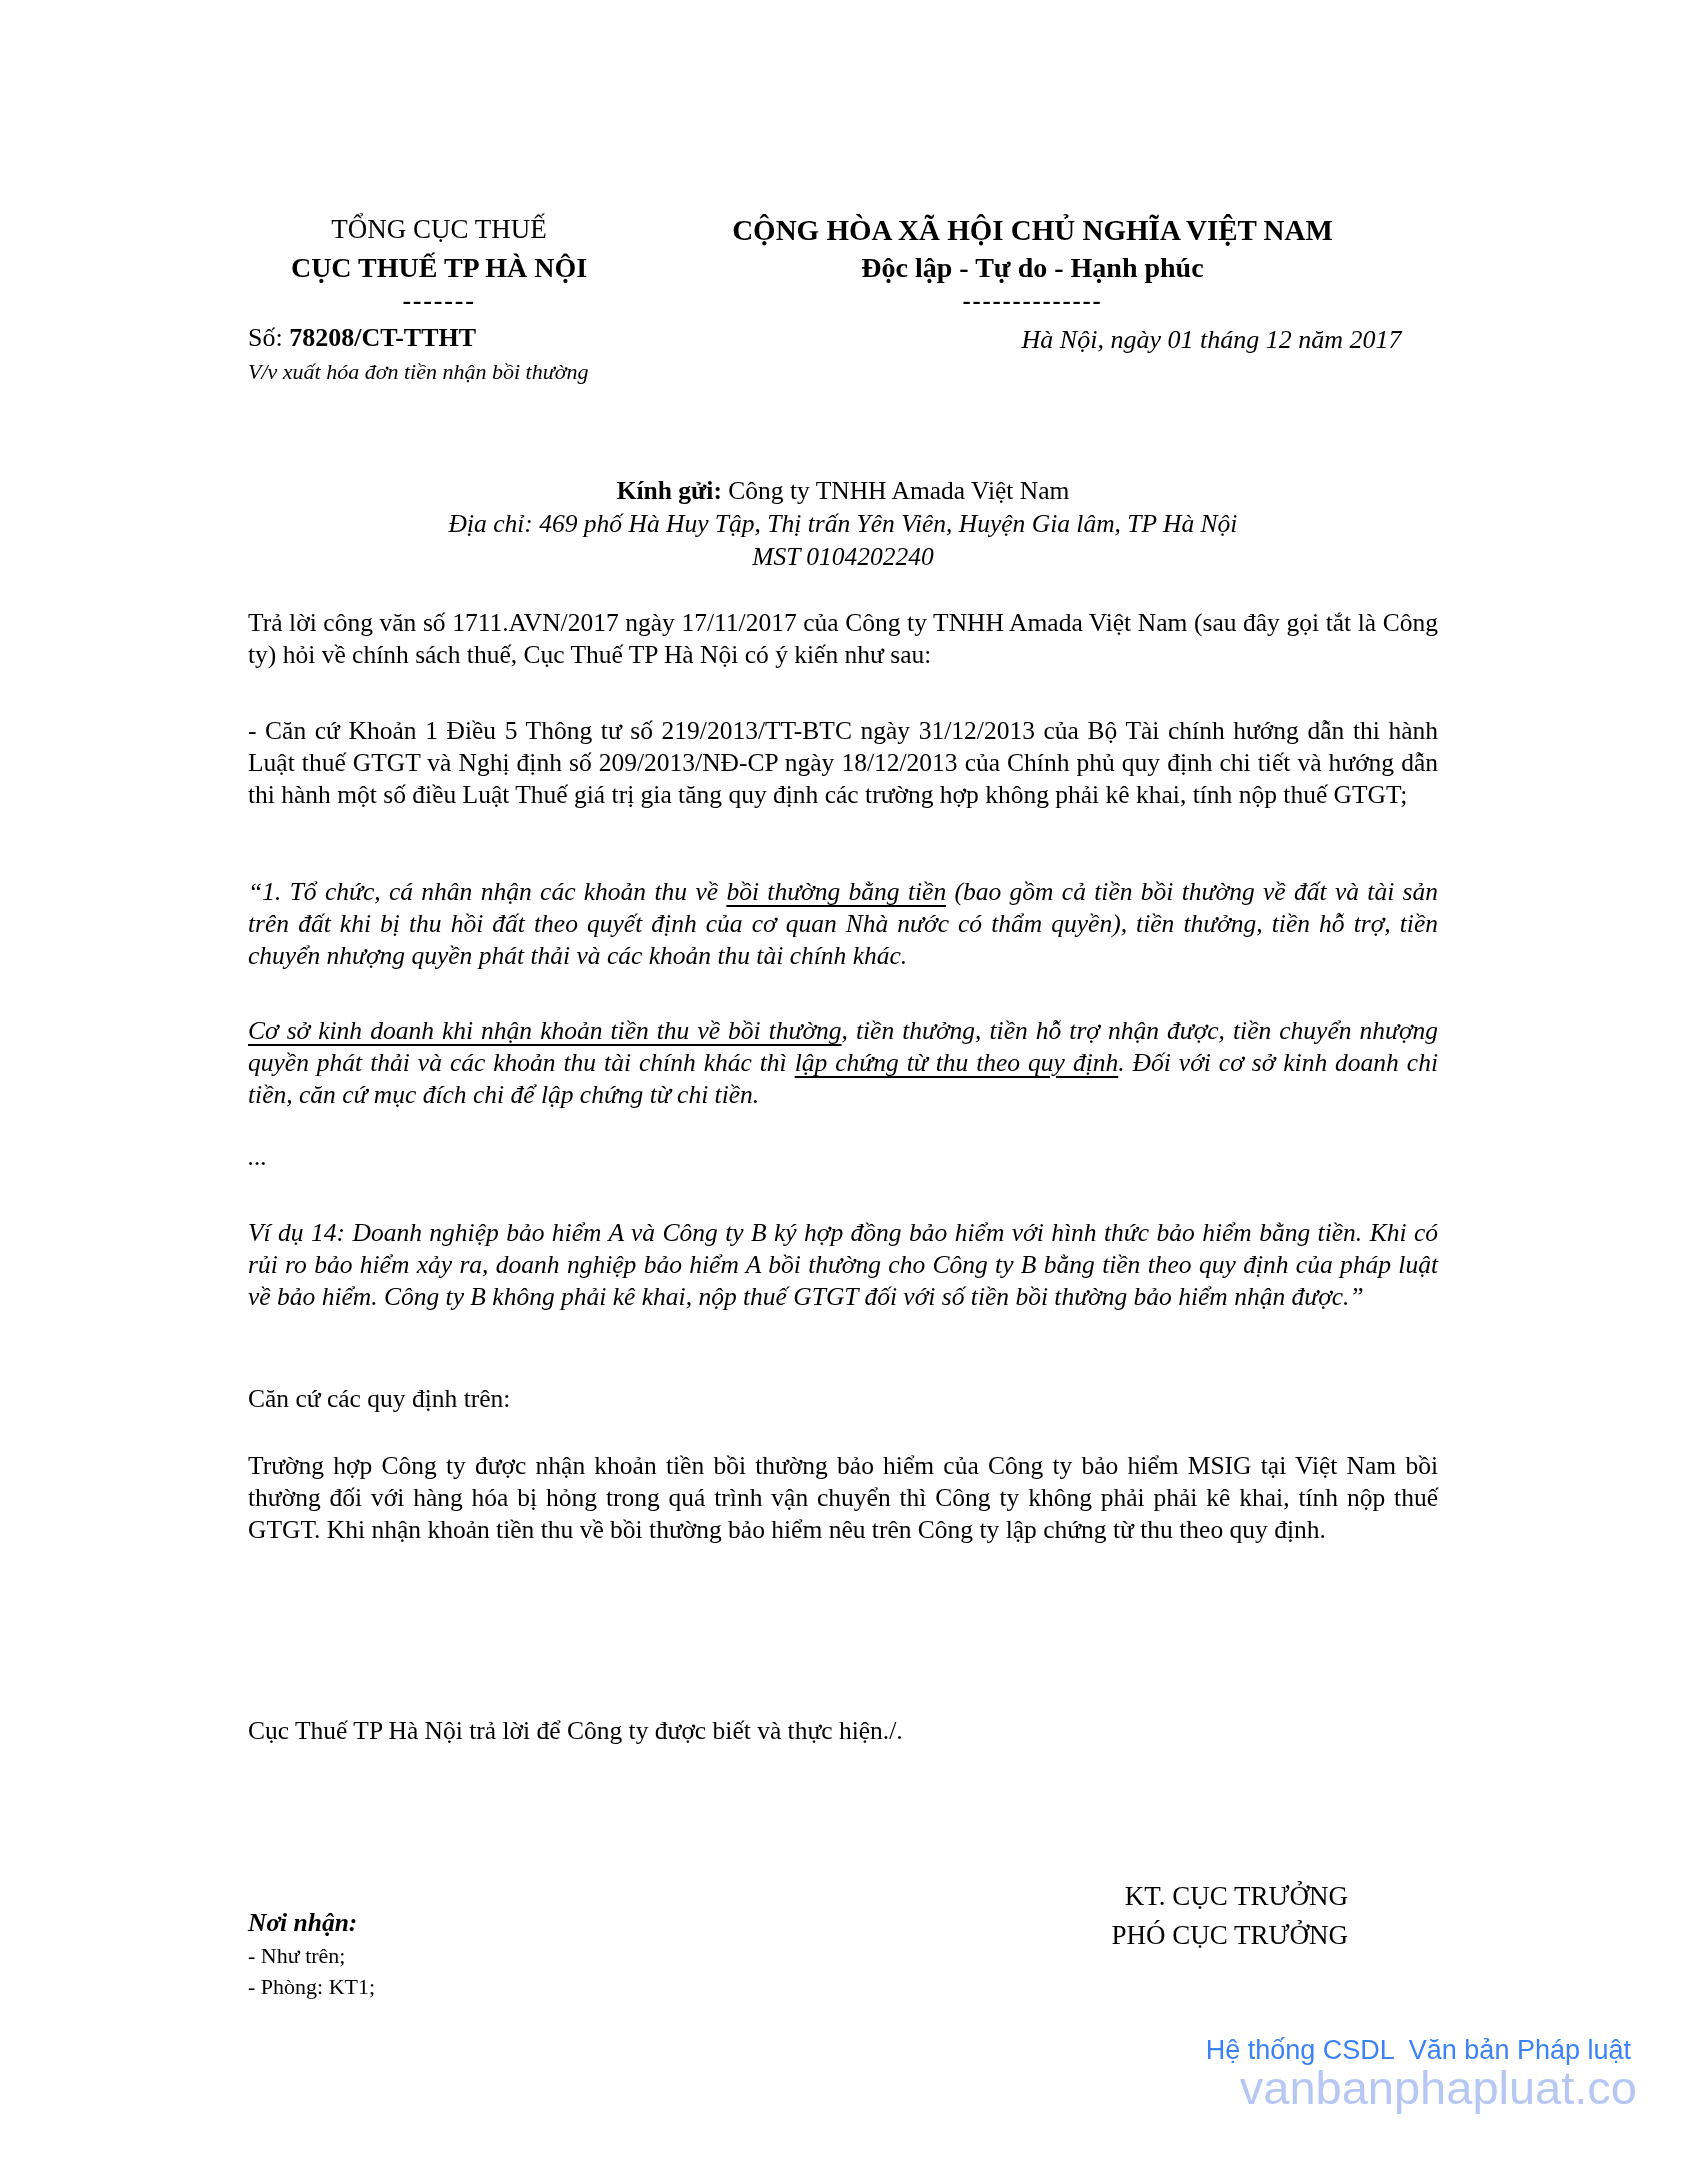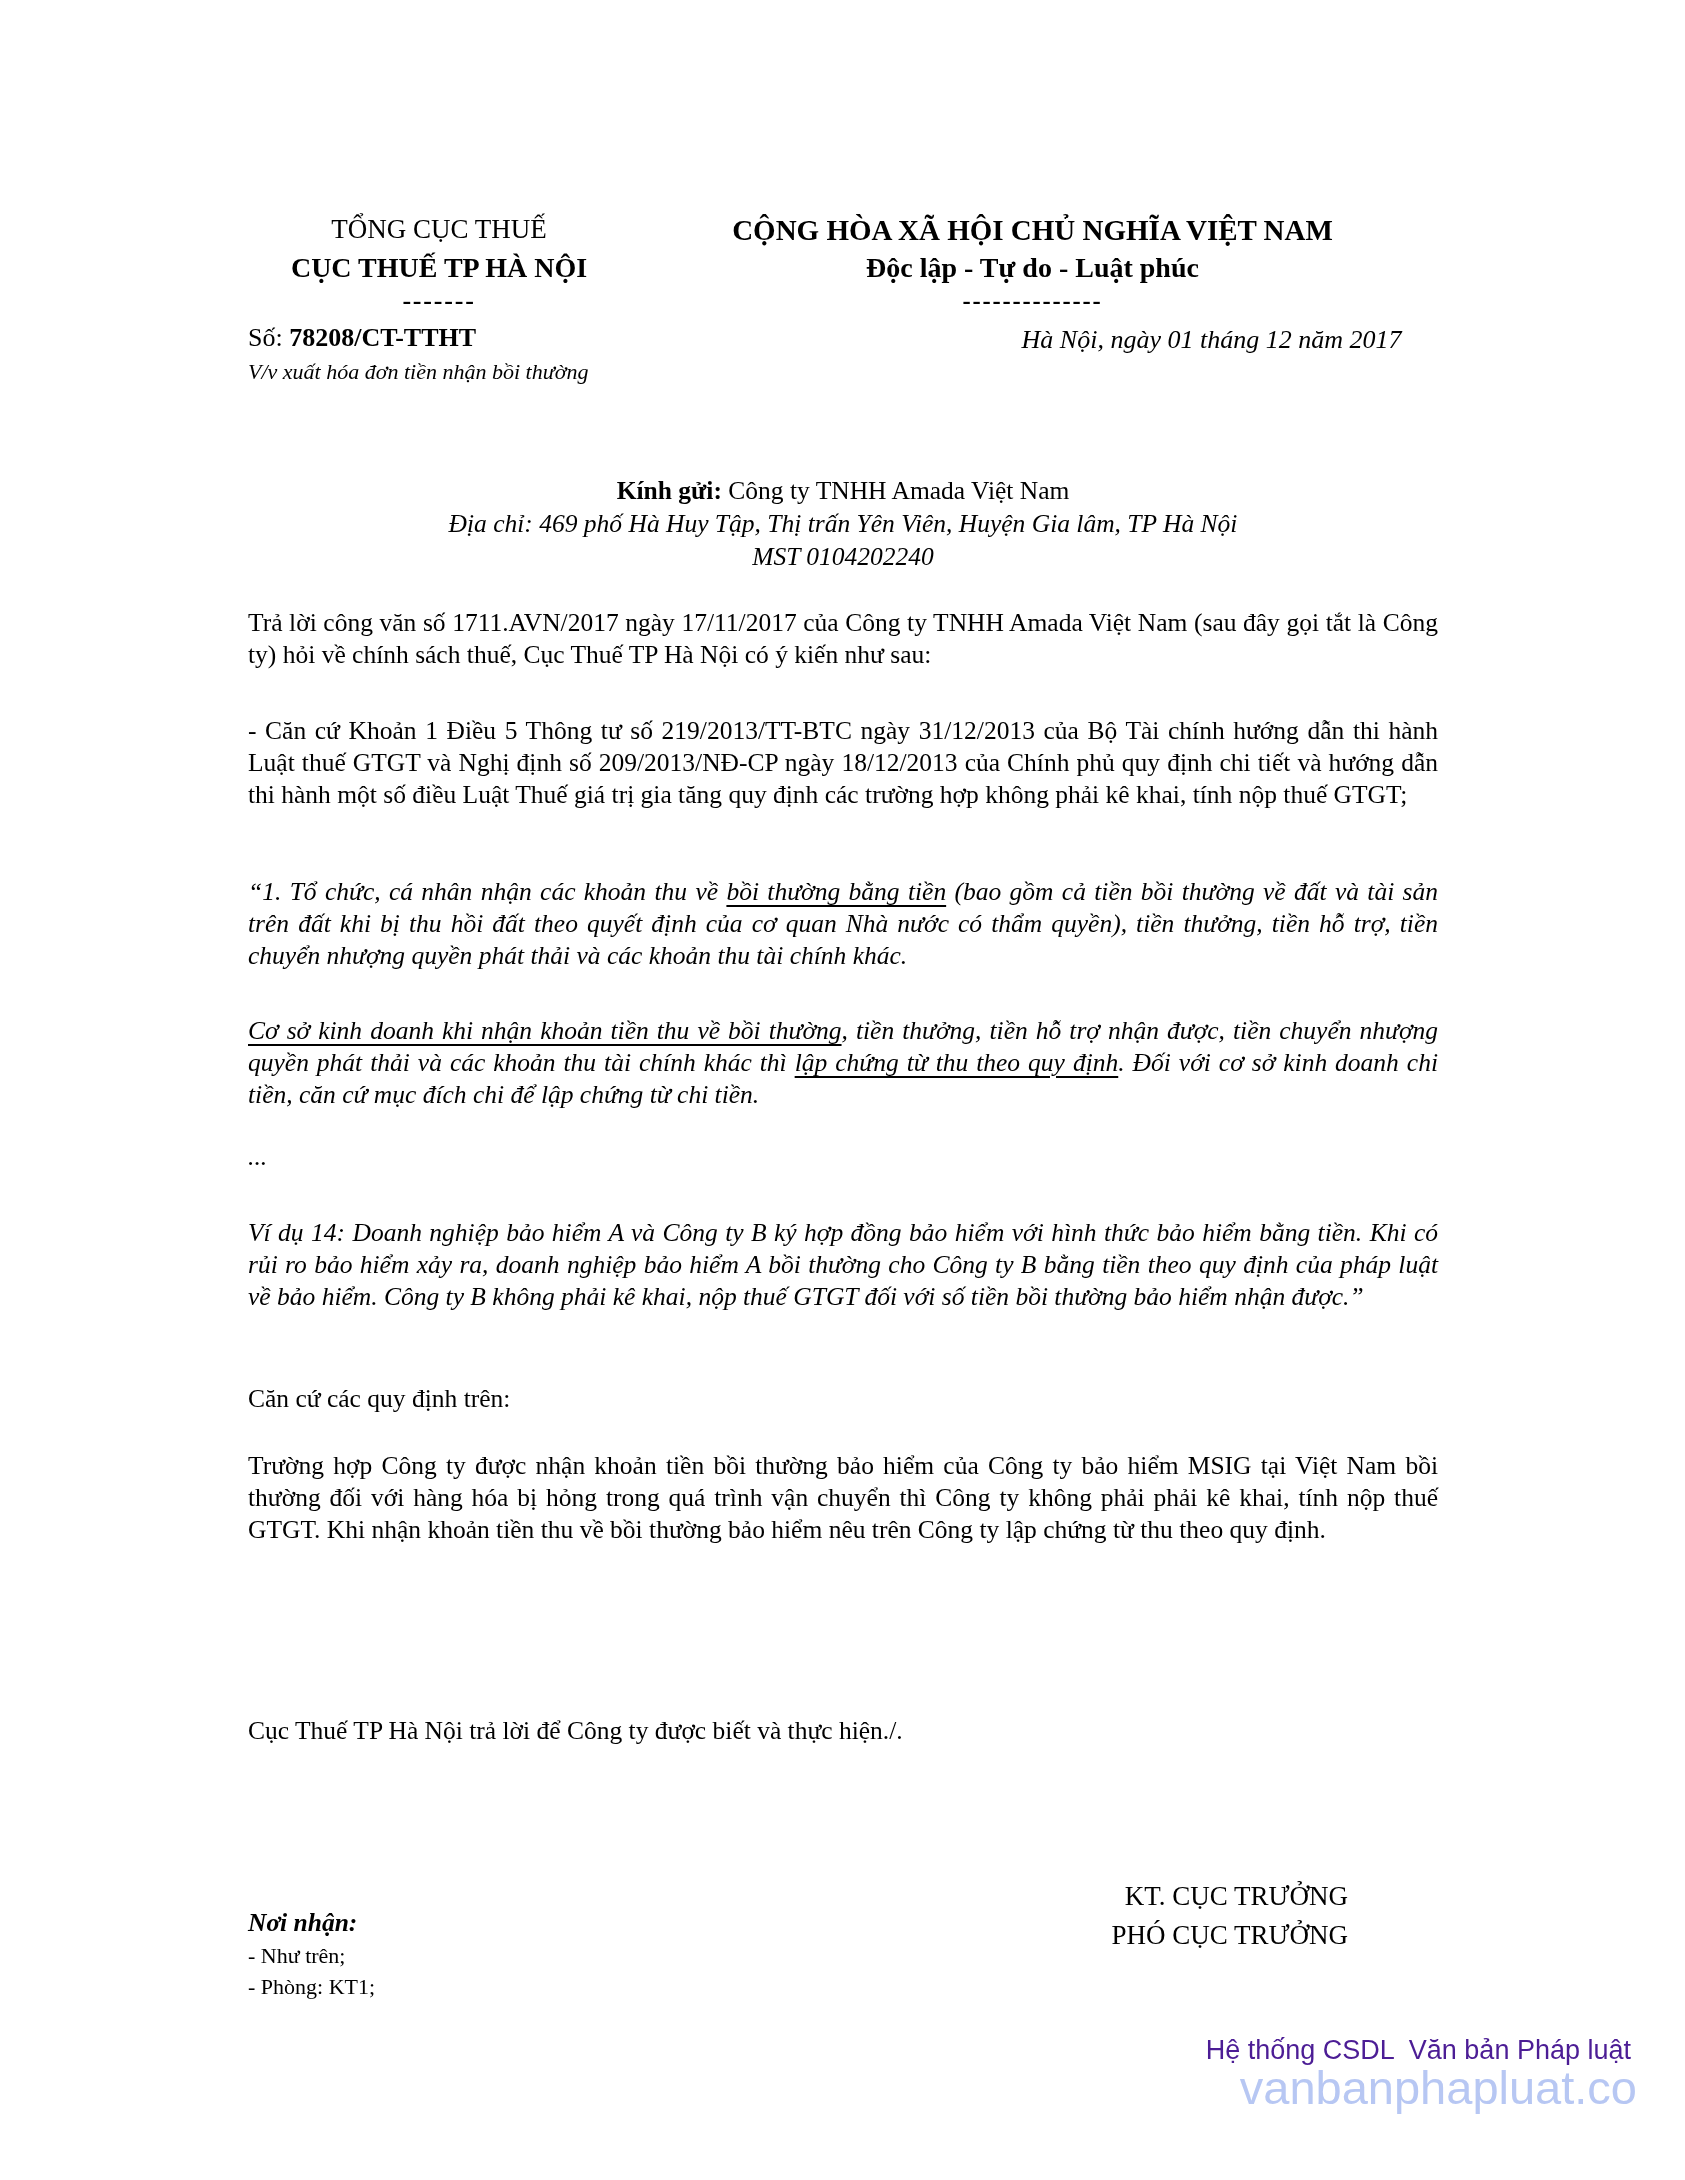--- a/index.html
+++ b/index.html
@@ -79,21 +79,21 @@
   .sig-line2 { margin-top:4.4px; }
 
   .recipients { position:absolute; left:248px; top:1905px; }
   .recipients-label { font-size:25.5px; font-weight:bold; font-style:italic; line-height:35px; }
   .recipients-item  { font-size:22px; line-height:31px; }
 
   
   .wm-gray {
     position:absolute; top:2035px; right:54px;
     font-family:"Liberation Sans", sans-serif;
-    font-size:27px; color:#4c1d95; white-space:nowrap;
+    font-size:27px; color:#3b82f6; white-space:nowrap;
   }
   .wm-gray .part2 { margin-left:14px; }
   .wm-blue {
     position:absolute; top:2063px; right:48px;
     font-family:"Liberation Sans", sans-serif;
     font-size:47px; line-height:49px; color:#b7c7f3; white-space:nowrap;
   }
 </style>
 </head>
 <body>
@@ -101,21 +101,21 @@
 <div class="page">
 
   <div class="issuer-block">
     <div class="issuer-parent">TỔNG CỤC THUẾ</div>
     <div class="issuer-name">CỤC THUẾ TP HÀ NỘI</div>
     <div class="issuer-divider">-------</div>
   </div>
 
   <div class="national-block">
     <div class="national-country">CỘNG HÒA XÃ HỘI CHỦ NGHĨA VIỆT NAM</div>
-    <div class="national-motto">Độc lập - Tự do - Luật phúc</div>
+    <div class="national-motto">Độc lập - Tự do - Hạnh phúc</div>
     <div class="national-divider">--------------</div>
   </div>
 
   <div class="doc-number"><span>Số: </span><span class="num">78208/CT-TTHT</span></div>
   <div class="doc-subject">V/v xuất hóa đơn tiền nhận bồi thường</div>
   <div class="dateline">Hà Nội, ngày 01 tháng 12 năm 2017</div>
 
   <div class="addressee">
     <div class="line"><span class="bold">Kính gửi: </span><span>Công ty TNHH Amada Việt Nam</span></div>
     <div class="line italic">Địa chỉ: 469 phố Hà Huy Tập, Thị trấn Yên Viên, Huyện Gia lâm, TP Hà Nội</div>

